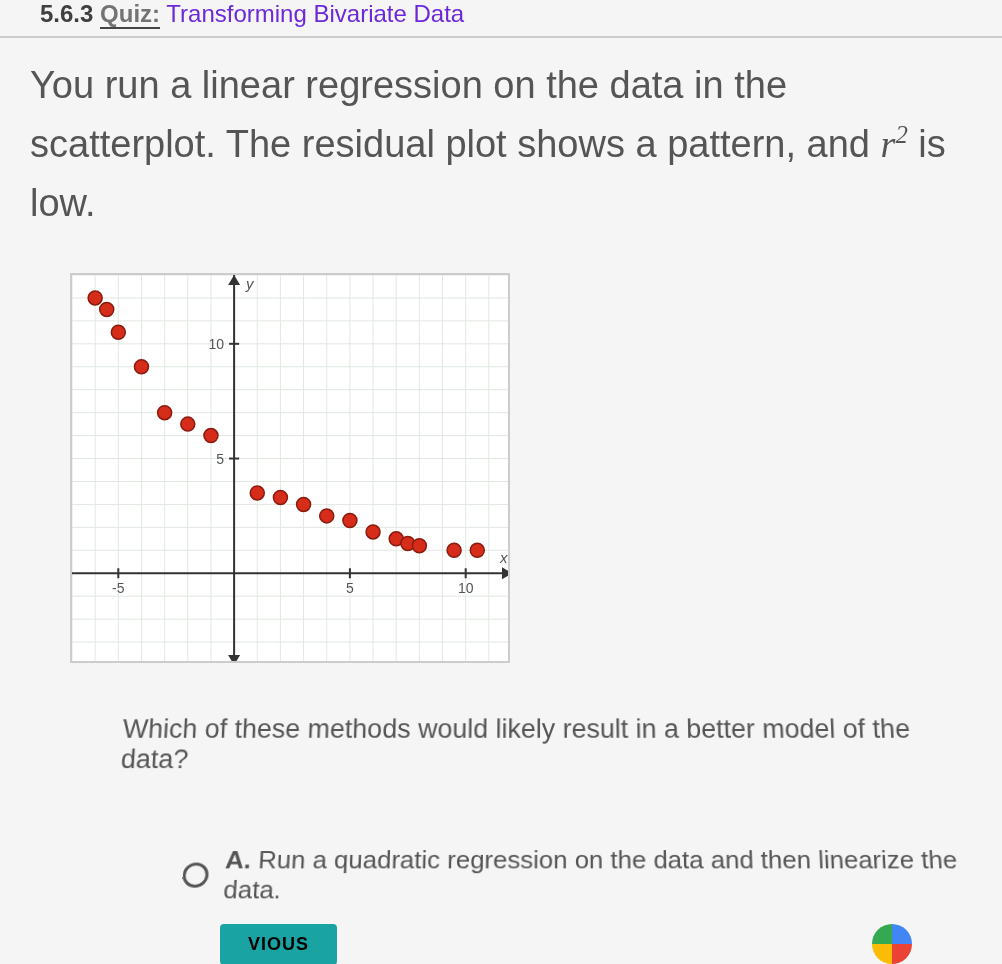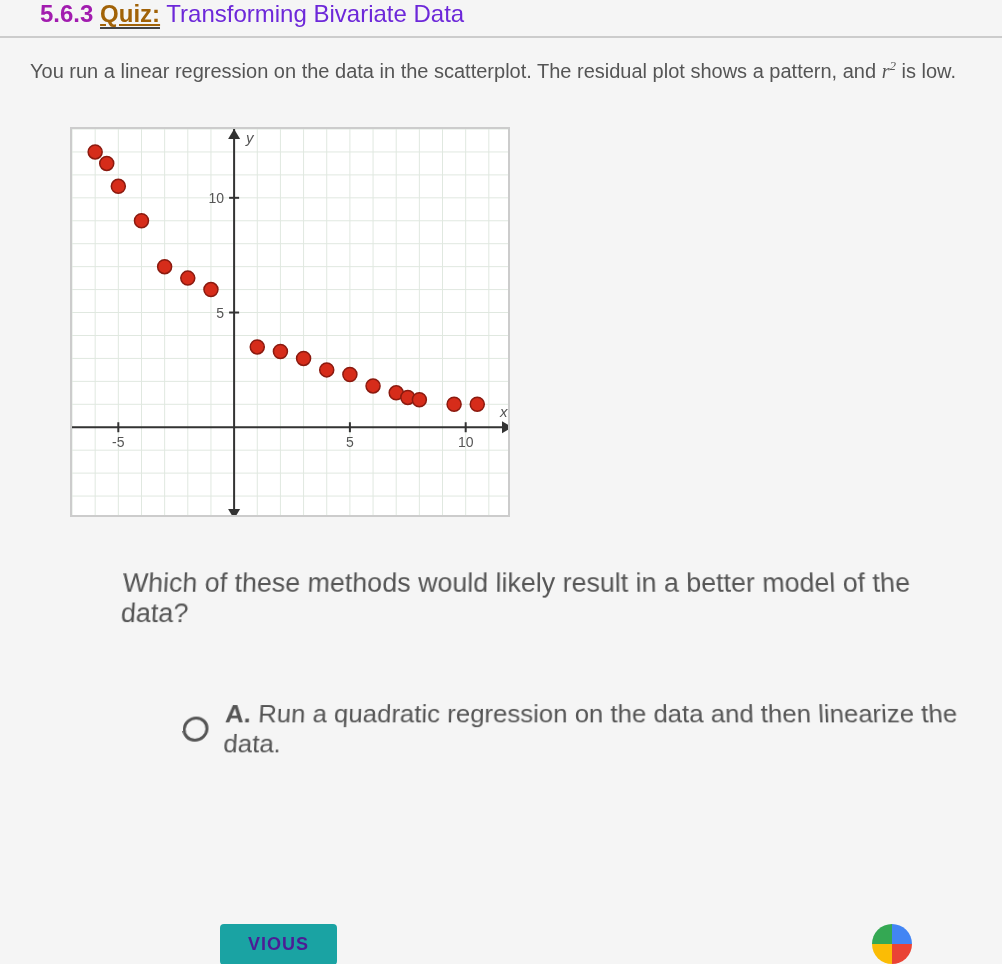--- a/index.html
+++ b/index.html
@@ -17,36 +17,35 @@
     }
     .quiz-header {
       padding: 0 30px 8px 40px;
       color: #555;
       font-size: 24px;
       font-weight: 500;
       border-bottom: 2px solid #ccc;
     }
     .quiz-number {
       font-weight: bold;
-      color: #a21caf;
+      color: #404040;
     }
     .quiz-label {
       font-weight: bold;
-      color: #a16207;
+      color: #737373;
       border-bottom: 2px solid #444;
-      text-decoration: underline;
     }
     .quiz-title {
       color: #6d28d9;
     }
     .question-block {
       padding: 18px 30px 10px 30px;
     }
     .question-text {
-      font-size: 20px;
+      font-size: 38px;
       color: #555;
       line-height: 1.55;
       font-weight: 400;
     }
     .question-text .math {
       font-style: italic;
       font-family: serif;
     }
     .question-text sup {
       font-size: 0.65em;
@@ -102,21 +101,21 @@
       left: 0;
       right: 0;
       display: flex;
       justify-content: space-between;
       align-items: center;
       padding: 0 40px;
       height: 40px;
     }
     .prev-button {
       background: #1aa3a3;
-      color: #4c1d95;
+      color: #000000;
       font-weight: bold;
       font-size: 18px;
       padding: 10px 28px;
       border: none;
       border-radius: 4px;
       letter-spacing: 1px;
       cursor: pointer;
       transform: translateX(180px);
     }
     .circle-icon {

